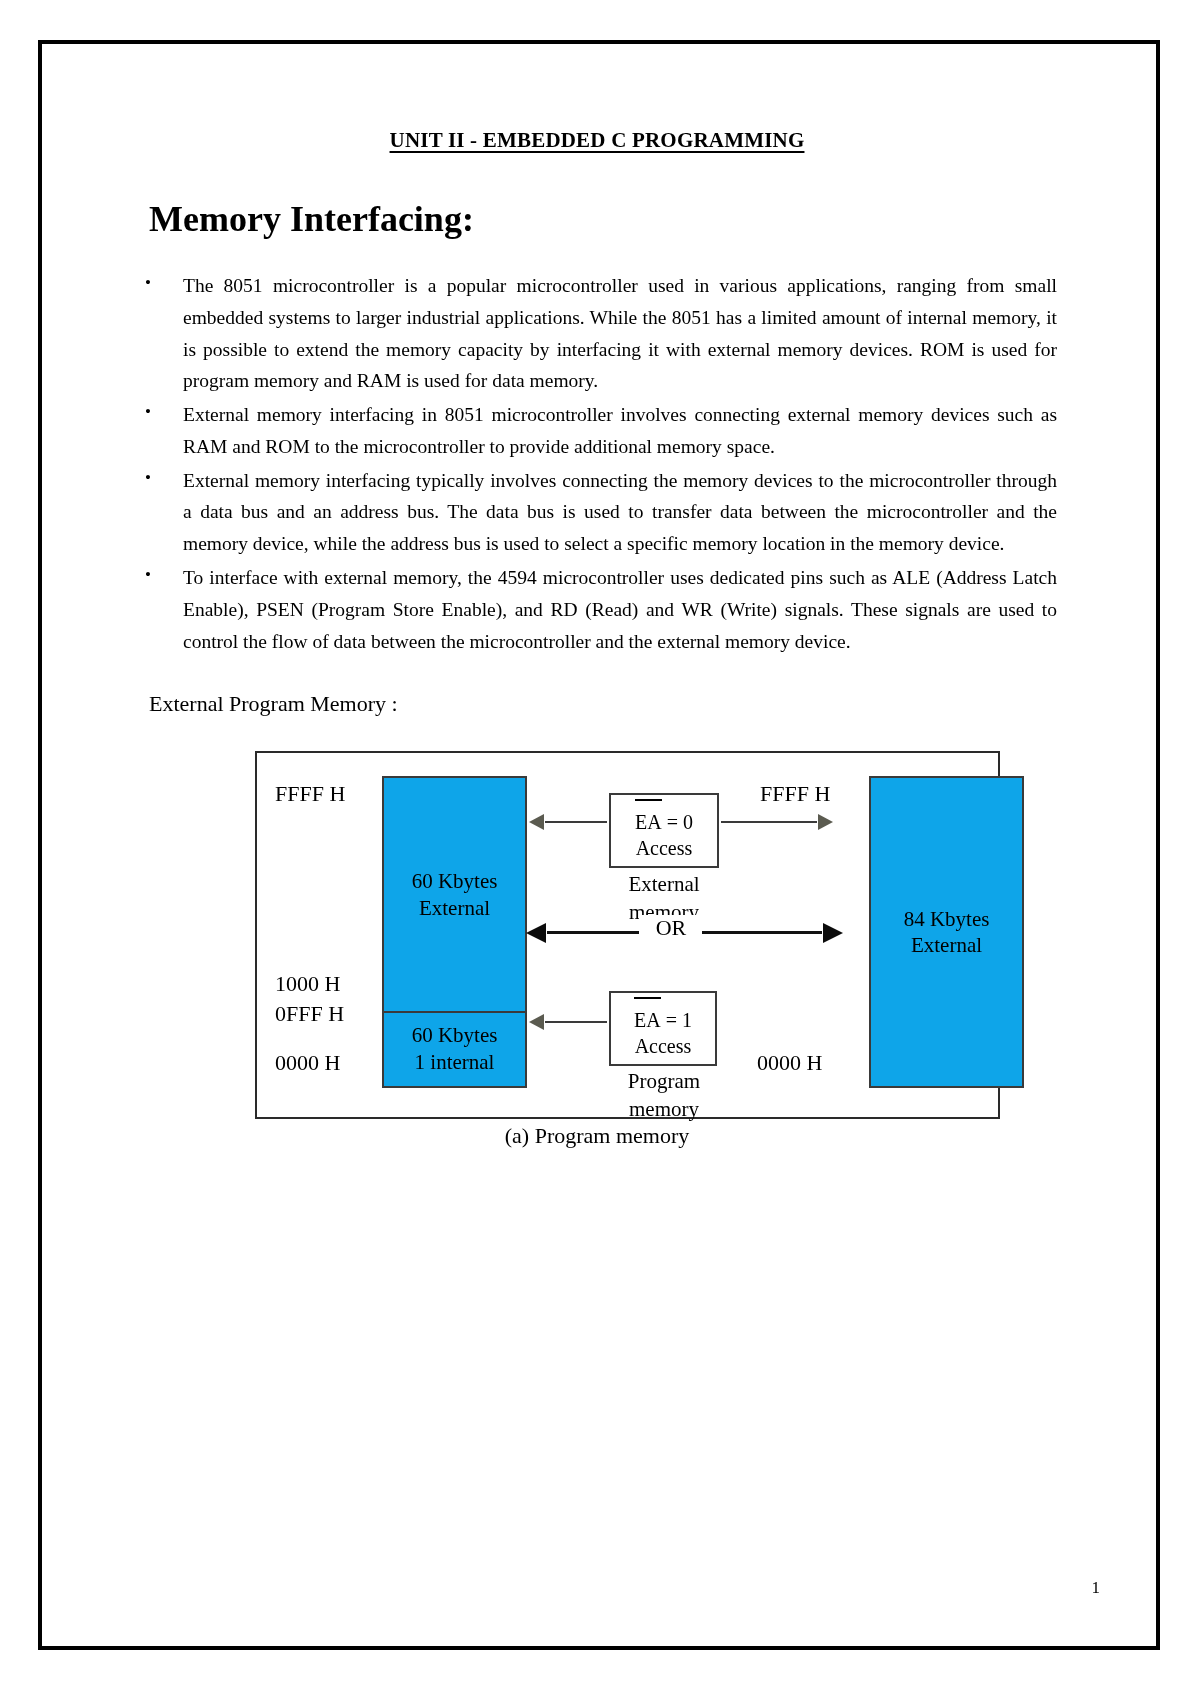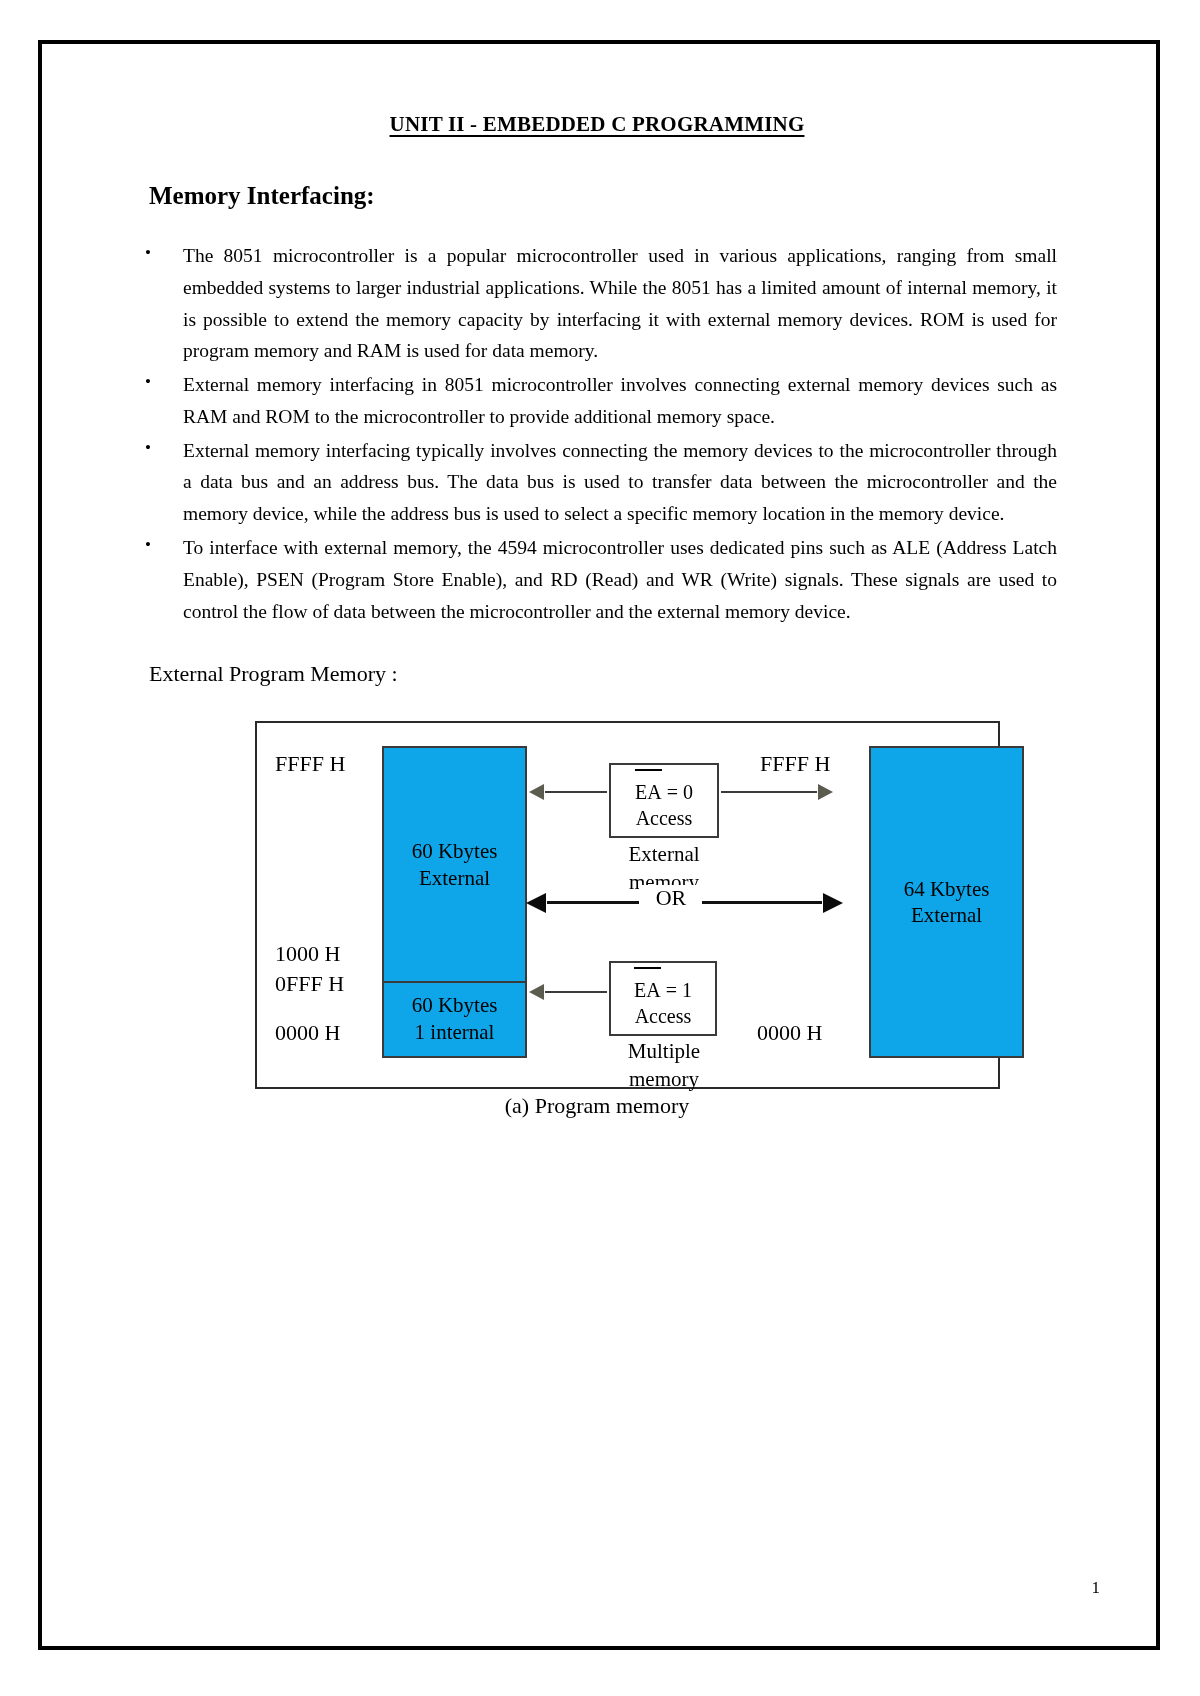--- a/index.html
+++ b/index.html
@@ -23,21 +23,21 @@
     top: 40px;
     width: 1122px;
     height: 1610px;
     border: 4px solid #000;
     box-sizing: border-box;
     background: #fff;
   }
   .page-inner {
     position: absolute;
     left: 95px;
-    top: 46px;
+    top: 62px;
     width: 920px;
     height: 1500px;
   }
 
   
   .unit-title {
     text-align: center;
     font-weight: bold;
     font-size: 21px;
     letter-spacing: .2px;
@@ -52,21 +52,21 @@
     font-weight: bold;
     font-size: 20.5px;
     line-height: 1.55;
     text-align: justify;
     margin: 48px 12px 0 12px;
     letter-spacing: .1px;
   }
 
   .section-title {
     font-weight: bold;
-    font-size: 25px;
+    font-size: 36px;
     margin: 45px 0 0 12px;
   }
 
   
   ul.bullets {
     list-style: none;
     margin: 30px 0 0 0;
     padding: 0;
   }
   ul.bullets li {
@@ -317,29 +317,29 @@
       <div class="arrow thick left" id="arrow-or-left"></div>
       <div id="or-label">OR</div>
       <div class="arrow thick right" id="arrow-or-right"></div>
 
       <div class="arrow left" id="arrow-ea1-left"></div>
       <div class="ea-box" id="ea1-box">
         <div><span class="ovl">EA</span><span> = 1</span></div>
         <div>Access</div>
       </div>
       <div class="caption-under" id="ea1-caption">
-        <div>Multiple</div>
+        <div>Program</div>
         <div>memory</div>
       </div>
 
       <div class="addr" id="addr-ffff-right">FFFF H</div>
       <div class="addr" id="addr-0000-right">0000 H</div>
       <div class="mem-col" id="right-col">
         <div class="cell-text">
-          <div>64 Kbytes</div>
+          <div>84 Kbytes</div>
           <div>External</div>
         </div>
       </div>
 
     </div>
 
     <div class="fig-caption">(a) Program memory</div>
   </div>
 
  </div>

